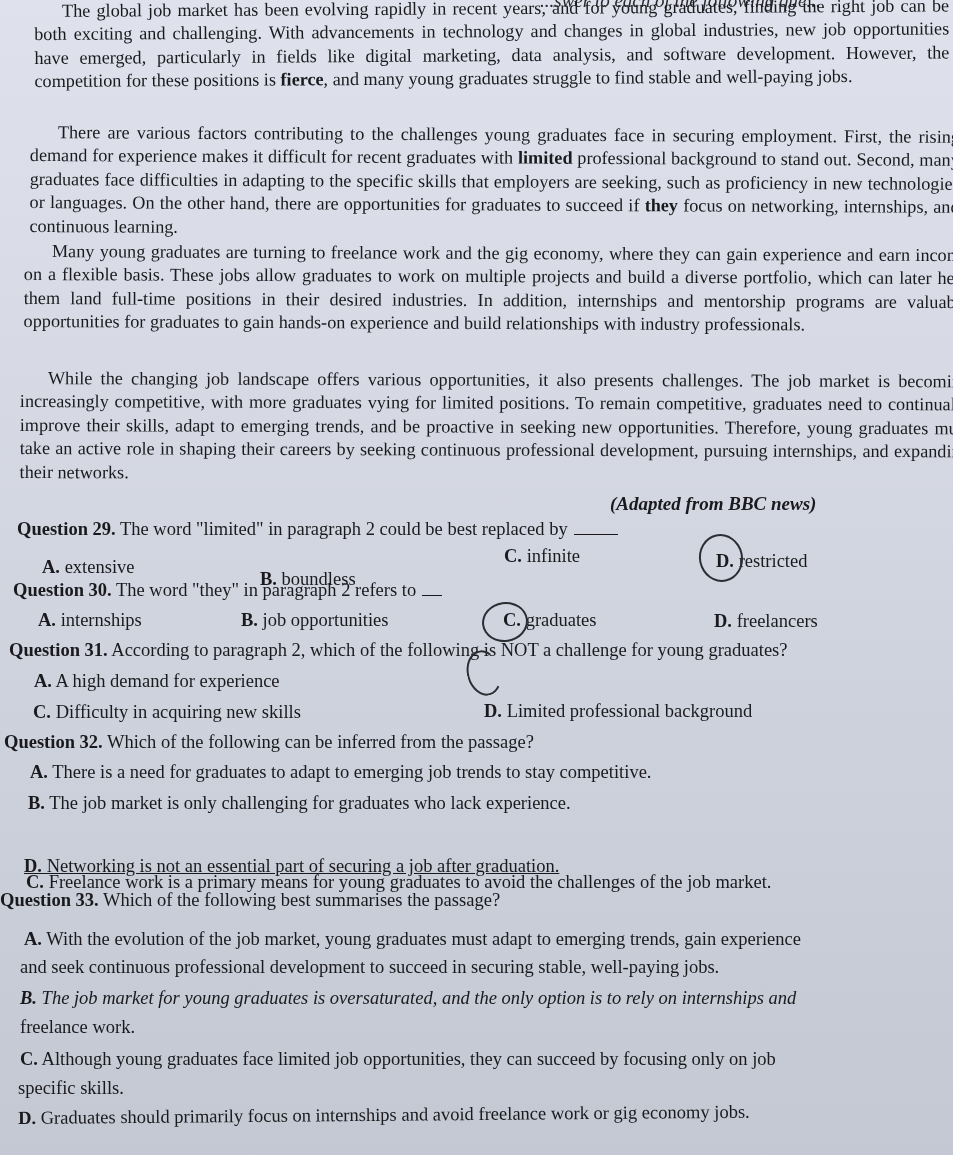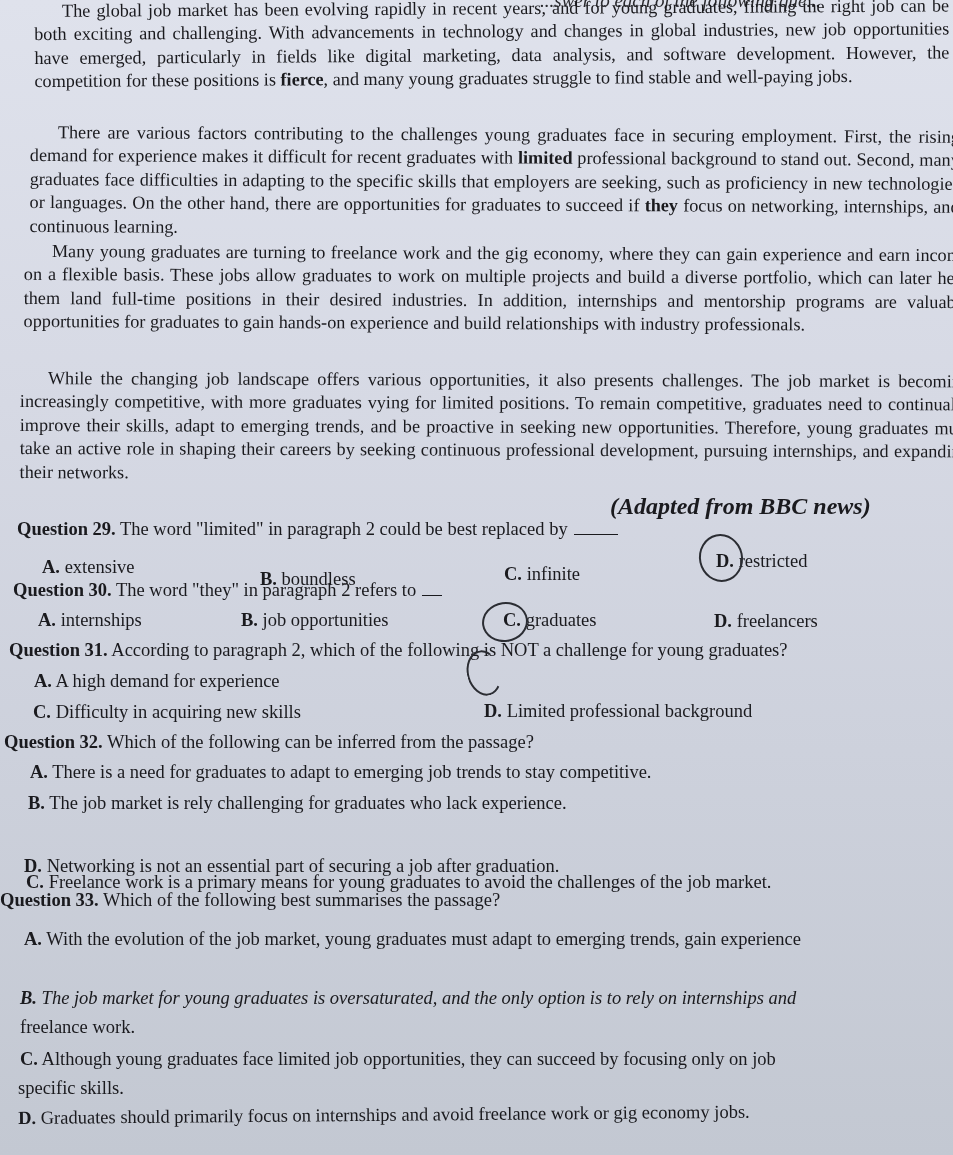--- a/index.html
+++ b/index.html
@@ -41,21 +41,21 @@
     .para b { font-weight: bold; }
     #p1 { left: 34px; top: 0px; width: 915px; transform: rotate(-0.35deg); transform-origin: left top; }
     #p2 { left: 30px; top: 121px; width: 930px; transform: rotate(0.3deg); transform-origin: left top; }
     #p3 { left: 24px; top: 240px; width: 945px; transform: rotate(0.25deg); transform-origin: left top; }
     #p4 { left: 20px; top: 367px; width: 950px; transform: rotate(0.2deg); transform-origin: left top; }
     .source {
       position: absolute;
       left: 610px; top: 493px;
       font-style: italic;
       font-weight: bold;
-      font-size: 24px;
+      font-size: 19px;
     }
     .q {
       position: absolute;
       font-size: 18.5px;
       white-space: nowrap;
     }
     .q .qnum { font-weight: bold; }
     .opt {
       position: absolute;
       font-size: 18.5px;
@@ -92,21 +92,21 @@
 
   <p class="para" id="p4">While the changing job landscape offers various opportunities, it also presents challenges. The job market is becoming increasingly competitive, with more graduates vying for limited positions. To remain competitive, graduates need to continually improve their skills, adapt to emerging trends, and be proactive in seeking new opportunities. Therefore, young graduates must take an active role in shaping their careers by seeking continuous professional development, pursuing internships, and expanding their networks.</p>
 
   <div class="source">(Adapted from BBC news)</div>
 
   <div class="q" style="left:17px; top:519px;">
     <span class="qnum">Question 29.</span><span> The word "limited" in paragraph 2 could be best replaced by</span><span class="blank"></span>
   </div>
   <div class="opt" style="left:42px; top:549px;margin-top:8px;"><span class="letter">A.</span><span> extensive</span></div>
   <div class="opt" style="left:260px; top:549px;margin-top:20px;"><span class="letter">B.</span><span> boundless</span></div>
-  <div class="opt" style="left:504px; top:564px;"><span class="letter">C.</span><span> infinite</span></div>
+  <div class="opt" style="left:504px; top:546px;"><span class="letter">C.</span><span> infinite</span></div>
   <div class="opt" style="left:716px; top:551px;"><span class="letter">D.</span><span> restricted</span></div>
   <div class="circle" style="left:699px; top:534px; width:40px; height:44px; transform: rotate(-12deg);"></div>
 
   <div class="q" style="left:13px; top:580px;">
     <span class="qnum">Question 30.</span><span> The word "they" in paragraph 2 refers to</span><span class="blank" style="width:20px;"></span>
   </div>
   <div class="opt" style="left:38px; top:610px;text-align:center;"><span class="letter">A.</span><span> internships</span></div>
   <div class="opt" style="left:241px; top:610px;"><span class="letter">B.</span><span> job opportunities</span></div>
   <div class="opt" style="left:503px; top:610px;"><span class="letter">C.</span><span> graduates</span></div>
   <div class="opt" style="left:714px; top:611px;"><span class="letter">D.</span><span> freelancers</span></div>
@@ -117,27 +117,28 @@
   </div>
   <div class="opt" style="left:34px; top:671px;"><span class="letter">A.</span><span> A high demand for experience</span></div>
   <div class="opt" style="left:484px; top:701px;"><span class="letter">D.</span><span> Limited professional background</span></div>
   <div class="opt" style="left:33px; top:702px;"><span class="letter">C.</span><span> Difficulty in acquiring new skills</span></div>
   <div class="circle" style="left:467px; top:650px; width:30px; height:42px; border-right-color: transparent; transform: rotate(-15deg);"></div>
 
   <div class="q" style="left:4px; top:732px;">
     <span class="qnum">Question 32.</span><span> Which of the following can be inferred from the passage?</span>
   </div>
   <div class="opt" style="left:30px; top:762px;"><span class="letter">A.</span><span> There is a need for graduates to adapt to emerging job trends to stay competitive.</span></div>
-  <div class="opt" style="left:28px; top:793px;"><span class="letter">B.</span><span> The job market is rely challenging for graduates who lack experience.</span></div>
+  <div class="opt" style="left:28px; top:793px;"><span class="letter">B.</span><span> The job market is only challenging for graduates who lack experience.</span></div>
   <div class="opt" style="left:26px; top:824px;margin-top:48px;"><span class="letter">C.</span><span> Freelance work is a primary means for young graduates to avoid the challenges of the job market.</span></div>
-  <div class="opt" style="left:24px; top:856px;"><span class="letter">D.</span><span> Networking is not an essential part of securing a job after graduation.</span></div>
+  <div class="opt" style="left:24px; top:856px;text-decoration:underline;"><span class="letter">D.</span><span> Networking is not an essential part of securing a job after graduation.</span></div>
 
   <div class="q" style="left:0px; top:890px;">
     <span class="qnum">Question 33.</span><span> Which of the following best summarises the passage?</span>
   </div>
   <div class="opt" style="left:24px; top:929px;"><span class="letter">A.</span><span> With the evolution of the job market, young graduates must adapt to emerging trends, gain experience</span></div>
+  <div class="opt" style="left:20px; top:957px;"><span>and seek continuous professional development to succeed in securing stable, well-paying jobs.</span></div>
   <div class="opt" style="left:20px; top:988px;font-style:italic;"><span class="letter">B.</span><span> The job market for young graduates is oversaturated, and the only option is to rely on internships and</span></div>
   <div class="opt" style="left:20px; top:1017px;"><span>freelance work.</span></div>
   <div class="opt" style="left:20px; top:1049px;"><span class="letter">C.</span><span> Although young graduates face limited job opportunities, they can succeed by focusing only on job</span></div>
   <div class="opt" style="left:18px; top:1078px;"><span>specific skills.</span></div>
   <div class="opt" style="left:18px; top:1108px; transform: rotate(-0.5deg); transform-origin:left top;"><span class="letter">D.</span><span> Graduates should primarily focus on internships and avoid freelance work or gig economy jobs.</span></div>
 
 </div>
 
 </body></html>

